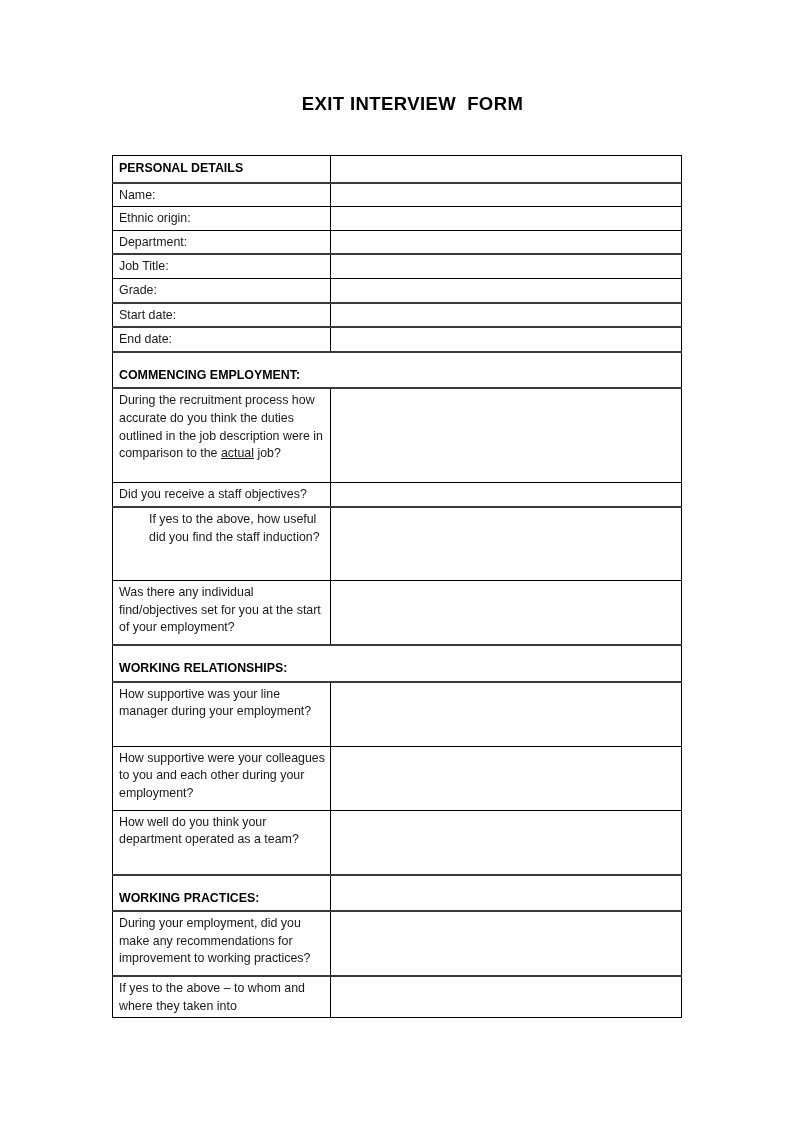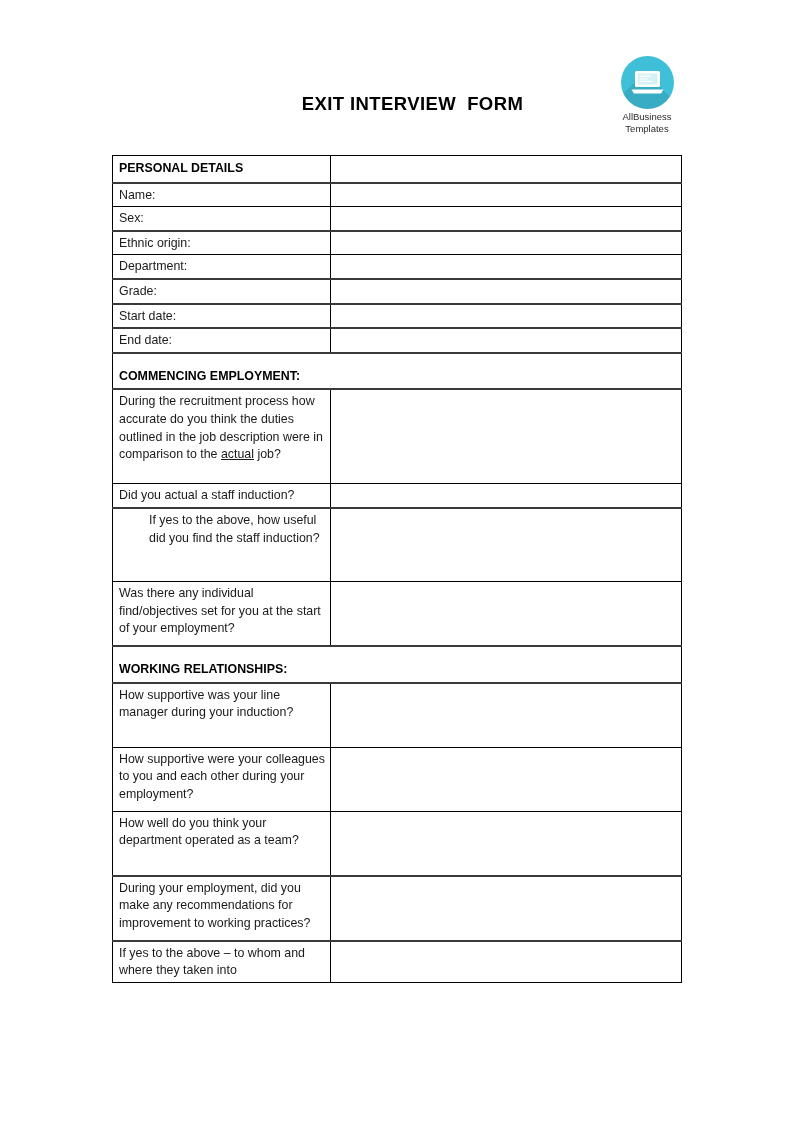--- a/index.html
+++ b/index.html
@@ -118,64 +118,47 @@
 
   .answer-cell { background: #ffffff; }
 </style>
 </head>
 <body>
 
 <div class="page-header">
 
   <div class="doc-title">EXIT INTERVIEW  FORM</div>
 
-  <div class="brand-logo">
-    <div class="brand-mark">
-      <div class="shadow"></div>
-      <svg width="35" height="30" viewBox="0 0 35 30">
-        <rect x="5" y="3" width="25" height="16" rx="1.5" fill="#ffffff"></rect>
-        <rect x="7.5" y="5.5" width="20" height="11" fill="#3fc0d8" opacity="0.22"></rect>
-        <rect x="9.5" y="7.5" width="11" height="1.4" fill="#ffffff"></rect>
-        <rect x="9.5" y="10.3" width="8" height="1.2" fill="#ffffff"></rect>
-        <rect x="9.5" y="12.8" width="13" height="1.2" fill="#ffffff"></rect>
-        <path d="M1.5 21.5 H33.5 L31 25.5 H4 Z" fill="#ffffff"></path>
-      </svg>
-    </div>
-    <div class="brand-text">
-      <div>AllBusiness</div>
-      <div>Templates</div>
-    </div>
-  </div>
 </div>
 
 <table class="form-table" id="form-table">
   <colgroup>
     <col class="c-label">
     <col class="c-answer">
   </colgroup>
   <tbody id="table-body">
       <tr>
         <td class="head-cell thick-bottom"><span class="section-title">PERSONAL DETAILS</span></td>
         <td class="head-cell answer-cell thick-bottom">&nbsp;</td>
       </tr>
       <tr>
         <td>Name:</td>
         <td class="answer-cell">&nbsp;</td>
       </tr>
       <tr>
-        <td class="thick-bottom">Sex:</td>
-        <td class="answer-cell thick-bottom">&nbsp;</td>
-      </tr>
-      <tr>
         <td>Ethnic origin:</td>
         <td class="answer-cell">&nbsp;</td>
       </tr>
       <tr>
         <td class="thick-bottom">Department:</td>
         <td class="answer-cell thick-bottom">&nbsp;</td>
+      </tr>
+      <tr>
+        <td>Job Title:</td>
+        <td class="answer-cell">&nbsp;</td>
       </tr>
       <tr>
         <td class="thick-bottom">Grade:</td>
         <td class="answer-cell thick-bottom">&nbsp;</td>
       </tr>
       <tr>
         <td class="thick-bottom">Start date:</td>
         <td class="answer-cell thick-bottom">&nbsp;</td>
       </tr>
       <tr>
@@ -183,46 +166,50 @@
         <td class="answer-cell thick-bottom">&nbsp;</td>
       </tr>
       <tr class="section-row">
         <td class="section-cell thick-bottom" colspan="2"><span class="section-title">COMMENCING EMPLOYMENT:</span></td>
       </tr>
       <tr>
         <td style="height: 88px;">During the recruitment process how accurate do you think the duties outlined in the job description were in comparison to the <span class="u">actual</span> job?</td>
         <td class="answer-cell" style="height: 88px;">&nbsp;</td>
       </tr>
       <tr>
-        <td class="thick-bottom">Did you actual a staff induction?</td>
+        <td class="thick-bottom">Did you receive a staff objectives?</td>
         <td class="answer-cell thick-bottom">&nbsp;</td>
       </tr>
       <tr>
         <td style="height: 67px; padding-left: 36px;">If yes to the above, how useful did you find the staff induction?</td>
         <td class="answer-cell" style="height: 67px;">&nbsp;</td>
       </tr>
       <tr>
         <td class="thick-bottom" style="height: 58px;">Was there any individual find/objectives set for you at the start of your employment?</td>
         <td class="answer-cell thick-bottom" style="height: 58px;">&nbsp;</td>
       </tr>
       <tr class="section-row">
         <td class="section-cell thick-bottom" colspan="2"><span class="section-title">WORKING RELATIONSHIPS:</span></td>
       </tr>
       <tr>
-        <td style="height: 58px;">How supportive was your line manager during your induction?</td>
+        <td style="height: 58px;">How supportive was your line manager during your employment?</td>
         <td class="answer-cell" style="height: 58px;">&nbsp;</td>
       </tr>
       <tr>
         <td style="height: 58px;">How supportive were your colleagues to you and each other during your employment?</td>
         <td class="answer-cell" style="height: 58px;">&nbsp;</td>
       </tr>
       <tr>
         <td class="thick-bottom" style="height: 58px;">How well do you think your department operated as a team?</td>
         <td class="answer-cell thick-bottom" style="height: 58px;">&nbsp;</td>
       </tr>
+      <tr class="section-row">
+        <td class="section-cell thick-bottom"><span class="section-title">WORKING PRACTICES:</span></td>
+        <td class="section-cell answer-cell thick-bottom">&nbsp;</td>
+      </tr>
       <tr>
         <td class="thick-bottom" style="height: 58px;">During your employment, did you make any recommendations for improvement to working practices?</td>
         <td class="answer-cell thick-bottom" style="height: 58px;">&nbsp;</td>
       </tr>
       <tr>
         <td>If yes to the above – to whom and where they taken into</td>
         <td class="answer-cell">&nbsp;</td>
       </tr>
     </tbody>
 </table>

